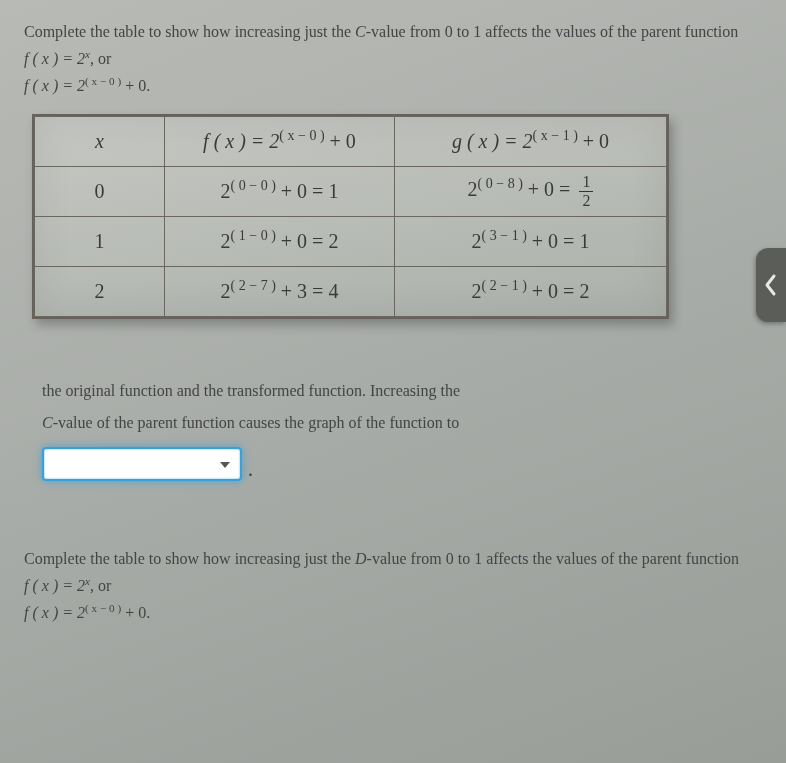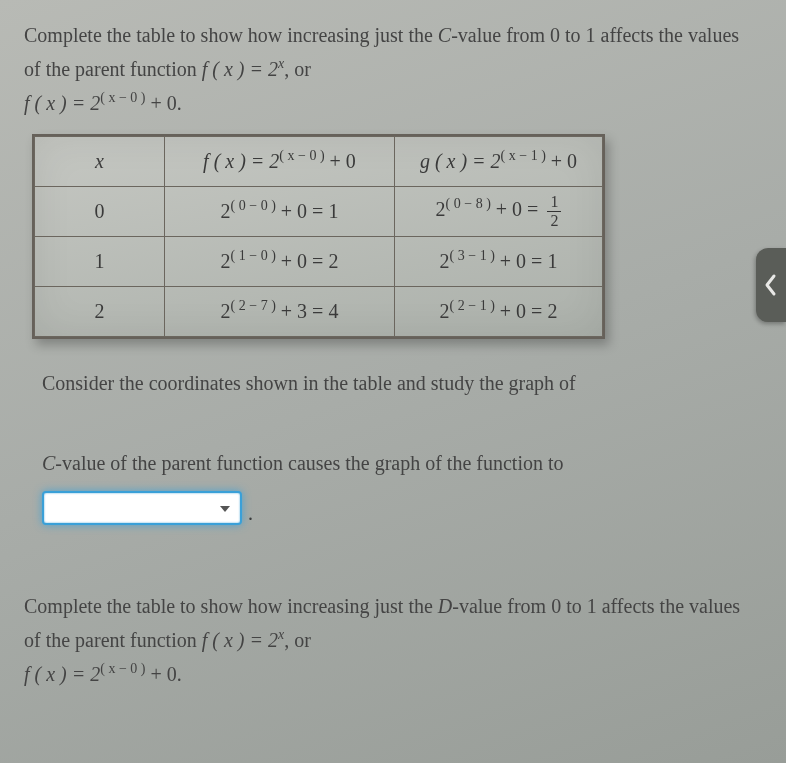--- a/index.html
+++ b/index.html
@@ -8,21 +8,21 @@
     height: 763px;
     background: linear-gradient(160deg, #b8bab5 0%, #a8aca8 50%, #989d98 100%);
     font-family: Georgia, 'Times New Roman', serif;
     color: #3a3a3a;
     position: relative;
     overflow: hidden;
     padding: 18px 30px 0 24px;
   }
   .content { max-width: 720px; }
   p.prompt {
-    font-size: 20px;
+    font-size: 16px;
     line-height: 1.7;
     color: #444;
   }
   .nowrap { white-space: nowrap; }
   .ital { font-style: italic; }
   sup { font-size: 0.7em; vertical-align: super; line-height: 0; }
   .xsup { font-style: italic; }
   .table-wrap {
     margin: 14px 0 20px 8px;
     display: inline-block;
@@ -35,21 +35,21 @@
     border: 1.5px solid #6b665e;
     padding: 6px 10px;
     font-size: 20px;
     text-align: center;
     vertical-align: middle;
     height: 50px;
   }
   td.xcol { width: 130px; font-style: italic; font-weight: 500; }
   td.xval { width: 130px; }
   td.fcol { width: 230px; }
-  td.gcol { width: 208px; }
+  td.gcol { width: 272px; }
   .frac {
     display: inline-block;
     vertical-align: middle;
     text-align: center;
     font-size: 16px;
     line-height: 1;
     margin-left: 4px;
   }
   .frac .num { display:block; border-bottom: 1.5px solid #333; padding: 0 3px 1px; }
   .frac .den { display:block; padding: 1px 3px 0; }
@@ -128,22 +128,22 @@
       <tr>
         <td class="xval">2</td>
         <td class="fcol"><span>2</span><sup>( 2 − 7 )</sup><span> + 3 = 4</span></td>
         <td class="gcol"><span>2</span><sup>( 2 − 1 )</sup><span> + 0 =  2</span></td>
       </tr>
     </tbody>
       </table>
   </div>
 
   <p class="prompt" style="margin-left:18px; line-height:2;">
-    <span>Consider the coordinates shown in the table and study the graph of</span><br>
     <br>
+    <span>the original function and the transformed function. Increasing the</span><br>
     <span class="ital">C</span><span>-value of the parent function causes the graph of the function to</span>
   </p>
   <div style="margin-left:18px;">
     <div class="answer-select"></div><span class="period">.</span>
   </div>
 
   <div class="section2">
     <p class="prompt">
       <span>Complete the table to show how increasing just the </span><span class="ital">D</span><span>-value from </span><span>0</span><span> to </span>
       <span>1</span><span> affects the values of the parent function </span>

